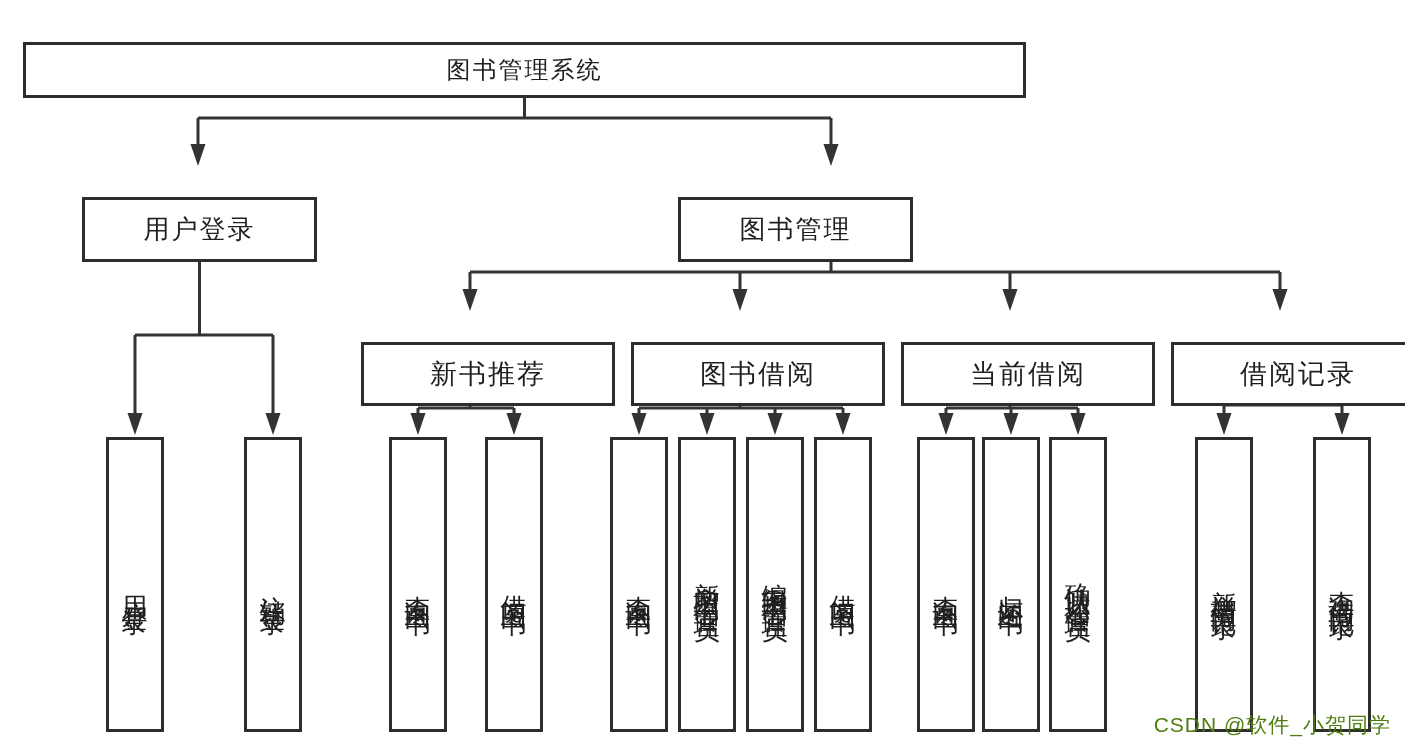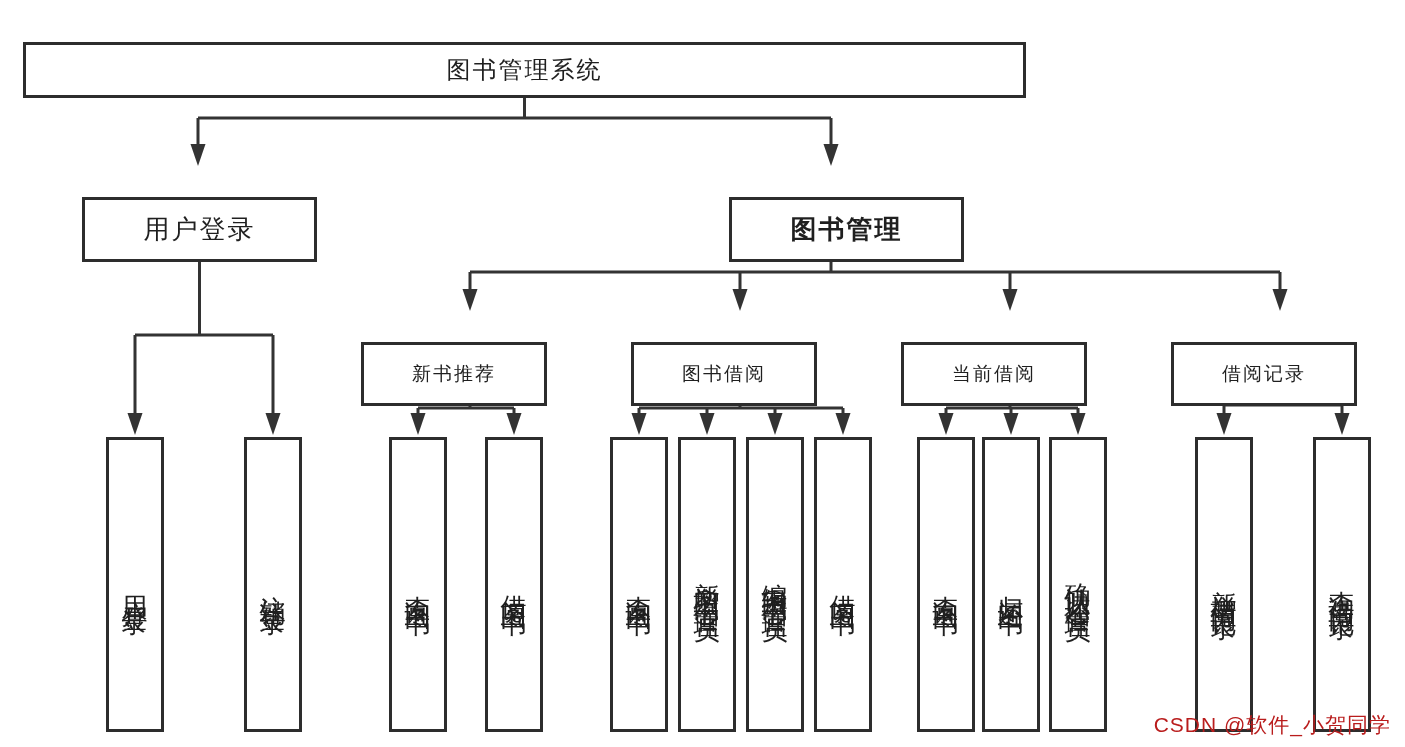--- a/index.html
+++ b/index.html
@@ -18,21 +18,21 @@
     border:3px solid #2d2d2d;
     background:#ffffff;
     display:flex; align-items:center; justify-content:center;
     font-size:25px; letter-spacing:2px;
     color:#1f1f1f;
     white-space:nowrap;
     margin-top:29px;
   }
   .root-box { left:23px; top:13px; width:1003px; height:56px; font-size:24px; }
   .lvl2 { top:168px; width:235px; height:65px; font-size:26px; }
-  .lvl3 { top:313px; width:186px; height:64px; font-size:19px; }
+  .lvl3 { top:313px; width:254px; height:64px; font-size:27px; }
   .vbox {
     position:absolute;
     top:437px; width:58px; height:295px;
     box-sizing:border-box;
     border:3px solid #2d2d2d;
     background:#ffffff;
     display:flex; align-items:center; justify-content:center;
   }
   .vtext {
     writing-mode:vertical-rl;
@@ -40,21 +40,21 @@
     font-size:26px;
     letter-spacing:5px;
     line-height:1;
     white-space:nowrap;
     color:#1f1f1f;
   }
   .watermark {
     position:absolute;
     right:14px; bottom:8px;
     font-size:21px;
-    color:#b91c1c;
+    color:#4d7c0f;
     letter-spacing:1px;
     white-space:nowrap;
   }
 </style>
 </head>
 <body>
 
 <div class="stage">
 
   <svg class="connectors" viewBox="0 0 1405 747" xmlns="http://www.w3.org/2000/svg">
@@ -93,21 +93,21 @@
       <polygon points="1003.5,413 1018.5,413 1011,435"></polygon>
       <polygon points="1070.5,413 1085.5,413 1078,435"></polygon>
       <polygon points="1216.5,413 1231.5,413 1224,435"></polygon>
       <polygon points="1334.5,413 1349.5,413 1342,435"></polygon>
     </g>
   </svg>
 
   <div class="hbox root-box">图书管理系统</div>
 
   <div class="hbox lvl2" style="left:82px;">用户登录</div>
-  <div class="hbox lvl2" style="left:729px;font-weight:bold;">图书管理</div>
+  <div class="hbox lvl2" style="left:678px;">图书管理</div>
 
   <div class="hbox lvl3" style="left:361px;">新书推荐</div>
   <div class="hbox lvl3" style="left:901px;">当前借阅</div>
   <div class="hbox lvl3" style="left:631px;">图书借阅</div>
   <div class="hbox lvl3" style="left:1171px;">借阅记录</div>
 
   <div class="vbox" style="left:106px;">
       <span class="vtext">用户登录</span>
     </div>
   <div class="vbox" style="left:244px;">

